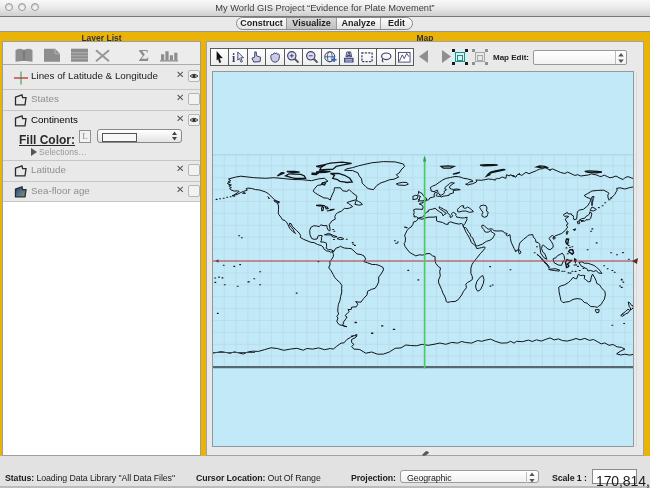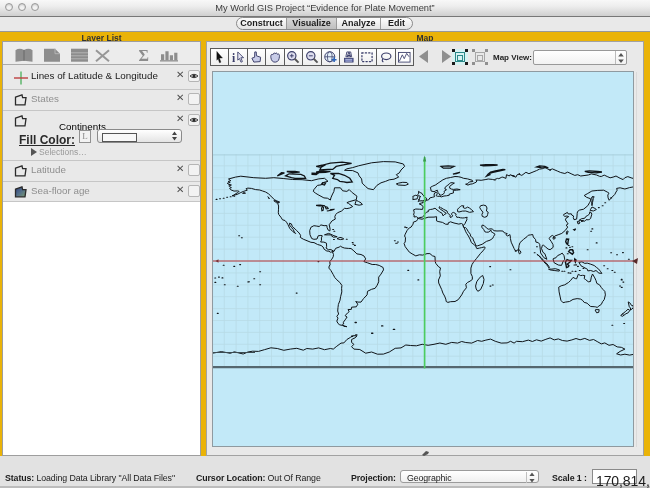--- a/index.html
+++ b/index.html
@@ -105,21 +105,21 @@
 <svg width="14" height="14" style="position:absolute;left:11px;top:3px" viewBox="0 0 14 14">
 <defs>
               <linearGradient id="sf" x1="0" y1="0" x2="1" y2="1">
                 <stop offset="0" stop-color="#2e3e7e"></stop>
                 <stop offset="0.5" stop-color="#54708a"></stop>
                 <stop offset="1" stop-color="#7a9a6e"></stop>
               </linearGradient>
             </defs>
 <path d="M1.5,4.2 L8,1.8 L8.6,4.6 L12,4.6 L11,11.8 L1.5,11.8 Z" fill="none" stroke="#2a2a2a" stroke-width="1.3"></path>
           </svg>
-<div class="lname" style="top:10px;color:#000;margin-left:28px;">Continents</div>
+<div class="lname" style="top:3px;color:#000;">Continents</div>
 <div class="xbtn" style="left:173px;top:2px;">✕</div>
 <div class="chk" style="left:185px;top:3px;">
             <svg width="10" height="10" viewBox="0 0 10 10" style="margin:0.5px 0 0 0.5px">
               <path d="M1,5 Q5,1.6 9,5 Q5,8.4 1,5 Z" fill="#f0f0f0" stroke="#2a2a2a" stroke-width="0.9"></path>
               <circle cx="5" cy="5" r="1.6" fill="#2a2a2a"></circle>
             </svg>
           </div>
 <div style="position:absolute;left:0px;top:21.5px;width:72px;text-align:right;font-size:12px;font-weight:bold;color:#2a2a2a;text-decoration:underline;">Fill Color:</div>
 <div style="position:absolute;left:76px;top:19px;width:12px;height:13px;border:1px solid #909090;background:#f2f2f2;text-align:center;font-size:9px;font-family:'Liberation Serif',serif;color:#8a8a8a;box-sizing:border-box;">L</div>
 <div style="position:absolute;left:94px;top:18px;width:85px;height:14px;border:1px solid #8a8a8a;border-radius:3px;background:linear-gradient(#fff,#e4e4e4);box-sizing:border-box;">
@@ -256,21 +256,21 @@
 <svg class="abs" width="16" height="16" style="left:265px;top:7px;">
         <rect x="3.5" y="3.5" width="9" height="9" fill="none" stroke="#a8a8a8" stroke-width="1"></rect>
         <rect x="5.5" y="6.5" width="5" height="5" fill="none" stroke="#a8a8a8" stroke-width="1"></rect>
         <g fill="#909090">
           <rect x="0" y="0" width="3" height="3"></rect>
           <rect x="13" y="0" width="3" height="3"></rect>
           <rect x="0" y="13" width="3" height="3"></rect>
           <rect x="13" y="13" width="3" height="3"></rect>
         </g>
       </svg>
-<div class="abs" style="left:286px;top:11px;font-size:8px;font-weight:bold;color:#222;">Map View:</div>
+<div class="abs" style="left:286px;top:11px;font-size:8px;font-weight:bold;color:#222;">Map Edit:</div>
 <div class="abs" style="left:326px;top:8px;width:94px;height:15px;border:1px solid #999;border-radius:2px;background:linear-gradient(#fff,#f2f2f2);box-sizing:border-box;">
 <div style="position:absolute;right:10px;top:0;width:1px;height:13px;background:#bbb;"></div>
 <svg width="8" height="12" style="position:absolute;right:1px;top:0.5px;">
           <path d="M4,1 L6.8,4.5 H1.2 Z M4,11 L1.2,7.5 H6.8 Z" fill="#555"></path>
         </svg>
 </div>
   </div>
 
   <div id="mapview" class="abs">
       <svg width="420" height="374" viewBox="0 0 420 374" style="position:absolute;left:0;top:0">

